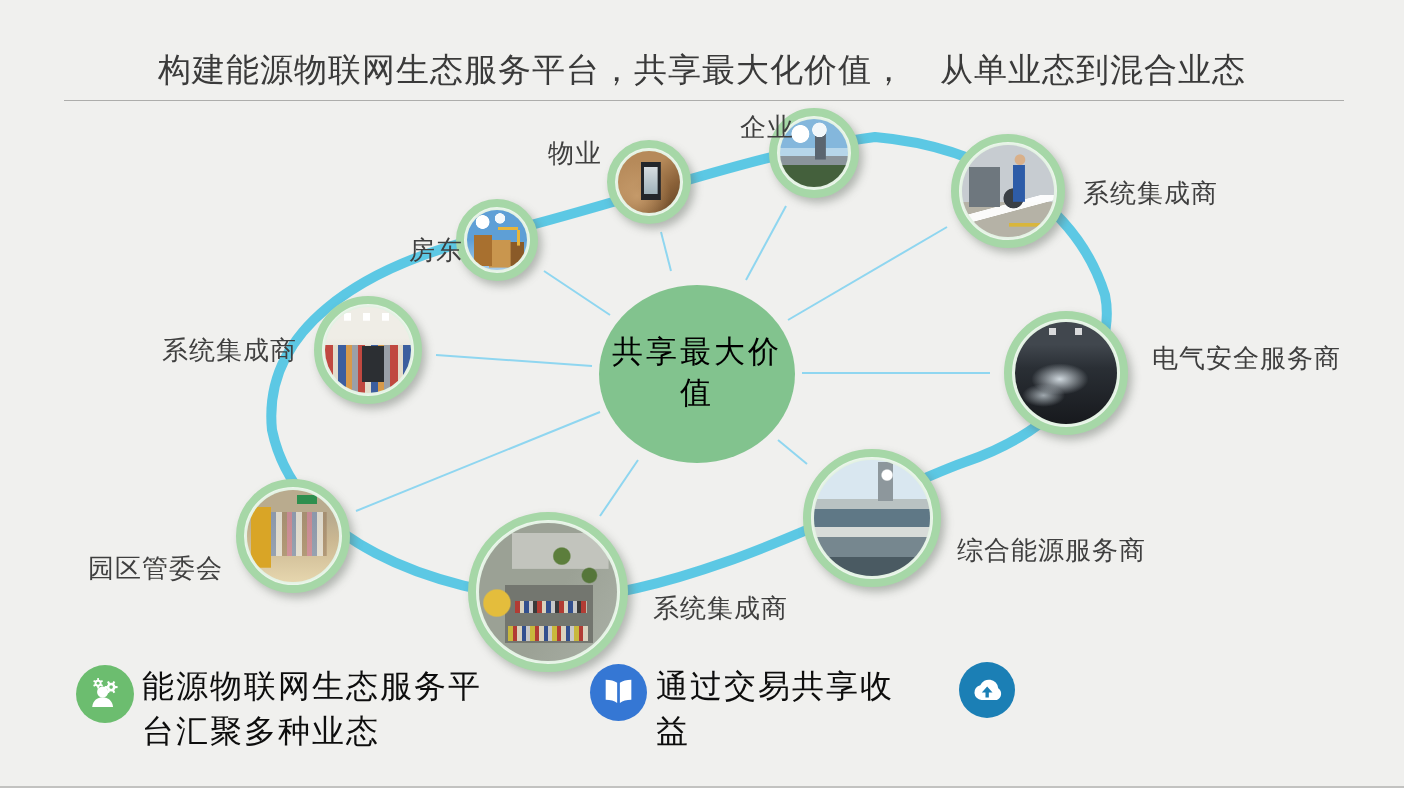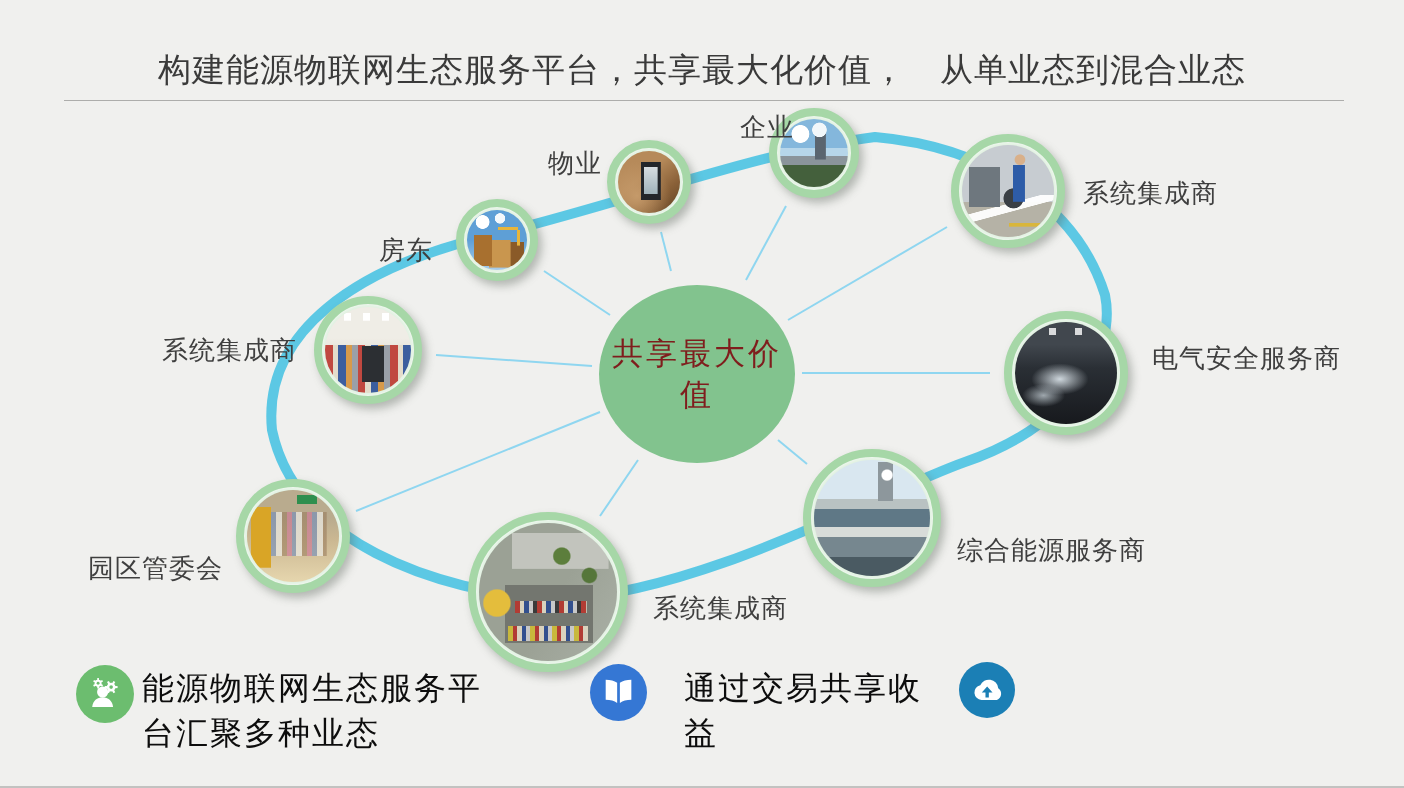--- a/index.html
+++ b/index.html
@@ -1,19 +1,19 @@
 <!DOCTYPE html>
 <html style="--background: #f0f0ee; --title-color: #3a3a3a; --label-color: #3f3f3f; --ring-blue: #4fc4e3; --ray-blue: #8fd6f0; --center-green: #82c38e; --node-border-green: #a6d7a7; --node-border-inner: #e3f2e3; --legend-text: #0d0d0d; --legend-icon-1: #6cbd6f; --legend-icon-2: #3577d4; --legend-icon-3: #1b7fb5;"><head>
 <meta charset="utf-8">
 <style>
   html,body{margin:0;padding:0;}
   .slide{
     position:relative;width:1404px;height:788px;overflow:hidden;
     background:var(--background,#f0f0ee);
-    font-family:Liberation Serif, serif;
+    font-family:Liberation Mono, monospace;
   }
   .title{
     position:absolute;top:48px;left:0;width:100%;text-align:center;
     font-size:33px;letter-spacing:1px;color:var(--title-color,#3a3a3a);
     white-space:nowrap;
   }
   .divider{
     position:absolute;top:100px;left:64px;width:1280px;height:0;
     border-top:1px solid #adadab;
   }
@@ -30,21 +30,21 @@
   .node-label{
     position:absolute;font-size:26px;letter-spacing:1px;
     color:var(--label-color,#3f3f3f);white-space:nowrap;
   }
   .center-circle{
     position:absolute;left:599px;top:285px;width:196px;height:178px;
     border-radius:50%;background:var(--center-green,#82c38e);
     display:flex;align-items:center;justify-content:center;
   }
   .center-circle span{
-    display:block;width:172px;text-align:center;color:#7f1d1d;
+    display:block;width:172px;text-align:center;color:#000000;
     font-size:31px;line-height:41px;letter-spacing:3px;
   }
   
   .p-enterprise{background:
     radial-gradient(circle at 30% 22%, #ffffff 0 12%, rgba(255,255,255,0) 13%),
     radial-gradient(circle at 58% 16%, #f2f7fa 0 10%, rgba(255,255,255,0) 11%),
     linear-gradient(#5a6570,#5a6570) 62% 30%/16% 42% no-repeat,
     linear-gradient(180deg,#84b7dc 0 42%,#b6d6ea 42% 55%,#8a949b 55% 68%,#44603c 68% 100%);}
   .p-property{background:
     linear-gradient(180deg,#d7dde1,#9fb2bb) 54% 46%/22% 44% no-repeat,
@@ -106,21 +106,21 @@
   .li-1{left:76px;top:665px;width:58px;height:58px;background:var(--legend-icon-1,#6cbd6f);}
   .li-2{left:590px;top:664px;width:57px;height:57px;background:var(--legend-icon-2,#3577d4);}
   .li-3{left:959px;top:662px;width:56px;height:56px;background:var(--legend-icon-3,#1b7fb5);}
   .hole1{fill:var(--legend-icon-1,#6cbd6f);}
   .hole3{fill:var(--legend-icon-3,#1b7fb5);}
   .legend-text{
     position:absolute;font-size:32px;line-height:45px;letter-spacing:2px;
     color:var(--legend-text,#0d0d0d);
   }
   .lt-1{left:142px;top:666px;width:346px;}
-  .lt-2{left:656px;top:666px;width:246px;margin-left:28px;}
+  .lt-2{left:656px;top:666px;width:246px;}
   .lt-3{left:1020px;top:666px;width:314px;}
   .bottom-edge{position:absolute;left:0;bottom:0;width:100%;height:2px;background:#c2c2c0;}
 </style>
 </head>
 <body>
 
 <div class="slide">
 
   <div class="title">构建能源物联网生态服务平台，共享最大化价值，　从单业态到混合业态</div>
   <div class="divider"></div>
@@ -162,22 +162,22 @@
     <div class="photo p-energy"></div>
   </div>
   <div class="node" style="left:1004px;top:311px;width:124px;height:124px">
     <div class="photo p-safety"></div>
   </div>
   <div class="node" style="left:951px;top:134px;width:114px;height:114px">
     <div class="photo p-power"></div>
   </div>
 
   <div class="node-label" style="right:610px;top:110px">企业</div>
-  <div class="node-label" style="right:802px;top:146px">物业</div>
-  <div class="node-label" style="right:971px;top:233px">房东</div>
+  <div class="node-label" style="right:802px;top:136px">物业</div>
+  <div class="node-label" style="right:941px;top:233px">房东</div>
   <div class="node-label" style="right:1107px;top:333px">系统集成商</div>
   <div class="node-label" style="left:653px;top:591px">系统集成商</div>
   <div class="node-label" style="left:88px;top:551px">园区管委会</div>
   <div class="node-label" style="left:957px;top:533px">综合能源服务商</div>
   <div class="node-label" style="left:1152px;top:341px">电气安全服务商</div>
   <div class="node-label" style="left:1083px;top:176px">系统集成商</div>
 
   <div class="center-circle">
     <span>共享最大价值</span>
   </div>

